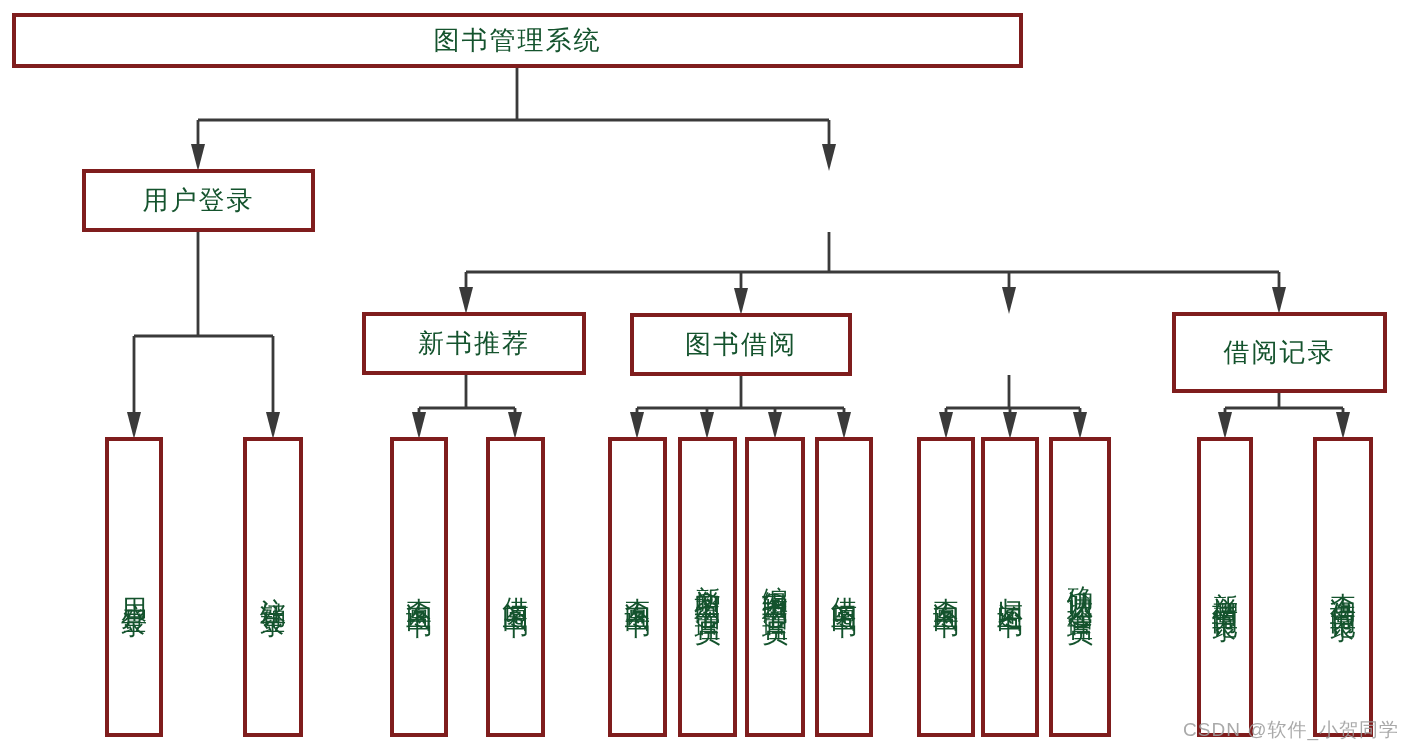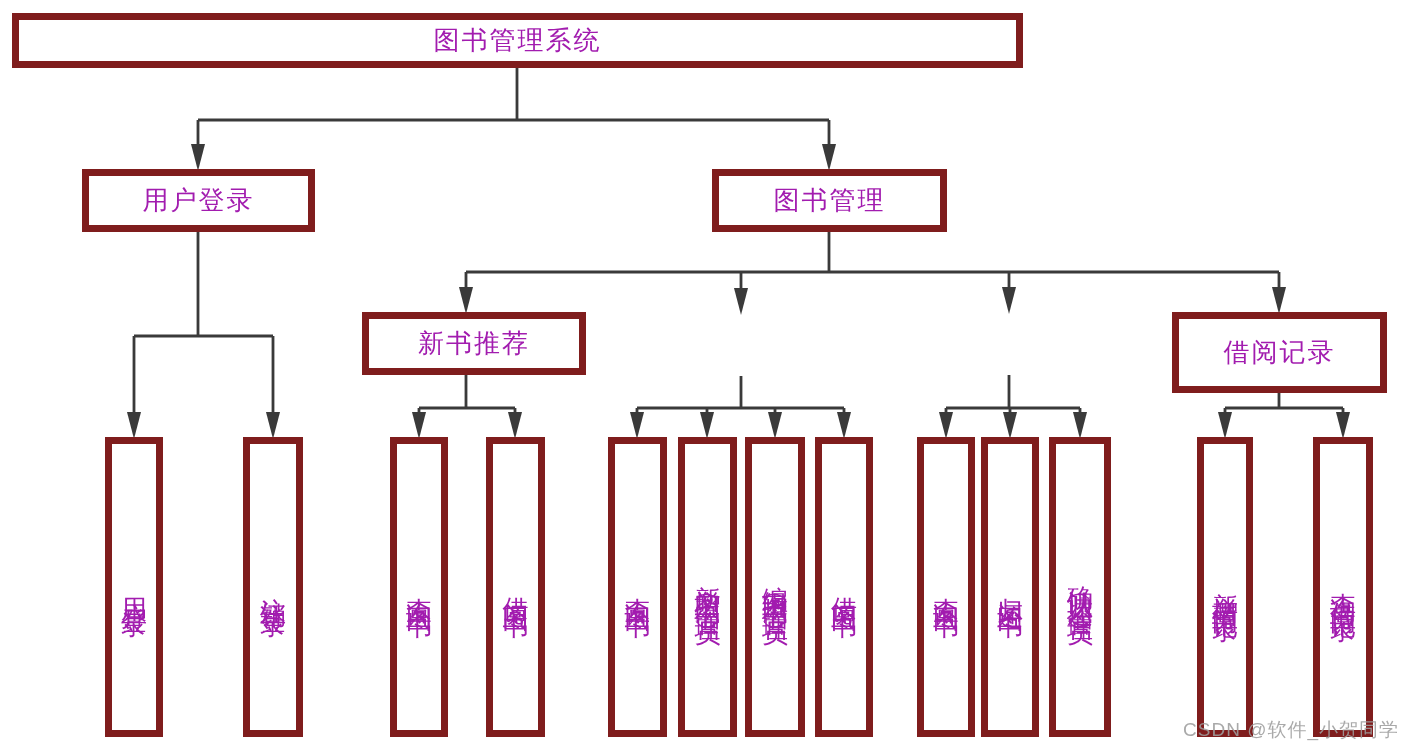--- a/index.html
+++ b/index.html
@@ -7,27 +7,27 @@
     position:relative;
     width:1405px;height:747px;
     background:#ffffff;
     font-family:"Liberation Sans", sans-serif;
     overflow:hidden;
   }
   .connectors{position:absolute;left:0;top:0;width:1405px;height:747px;}
   .node{
     position:absolute;
     box-sizing:border-box;
-    border:7px solid #7f1d1d;
+    border:4px solid #7f1d1d;
     background:#ffffff;
     display:flex;
     align-items:center;
     justify-content:center;
     font-size:26px;
-    color:#a21caf;
+    color:#14532d;
     letter-spacing:2px;
     line-height:1.2;
   }
   .node.vert{
     writing-mode:vertical-rl;
     text-orientation:mixed;
     letter-spacing:5px;
     font-size:26px;
   }
   .watermark{
@@ -66,23 +66,23 @@
       <polygon points="946,439 939,412 953,412" fill="#3a3a3a"></polygon>
       <polygon points="1010,439 1003,412 1017,412" fill="#3a3a3a"></polygon>
       <polygon points="1080,439 1073,412 1087,412" fill="#3a3a3a"></polygon>
       <polygon points="1225,439 1218,412 1232,412" fill="#3a3a3a"></polygon>
       <polygon points="1343,439 1336,412 1350,412" fill="#3a3a3a"></polygon>
     </svg>
 
   <div class="node" style="left:12px;top:13px;width:1011px;height:55px">图书管理系统</div>
 
   <div class="node" style="left:82px;top:169px;width:233px;height:63px">用户登录</div>
-  <div class="node" style="left:712px;top:169px;width:235px;height:63px">图书管理</div>
 
   <div class="node" style="left:362px;top:312px;width:224px;height:63px">新书推荐</div>
+  <div class="node" style="left:630px;top:313px;width:222px;height:63px">图书借阅</div>
   <div class="node" style="left:1172px;top:312px;width:215px;height:81px">借阅记录</div>
 
   <div class="node vert" style="left:105px;top:437px;width:58px;height:300px">用户登录</div>
   <div class="node vert" style="left:243px;top:437px;width:60px;height:300px">注销登录</div>
 
   <div class="node vert" style="left:390px;top:437px;width:58px;height:300px">查询图书</div>
   <div class="node vert" style="left:486px;top:437px;width:59px;height:300px">借阅图书</div>
 
   <div class="node vert" style="left:608px;top:437px;width:59px;height:300px">查询图书</div>
   <div class="node vert" style="left:678px;top:437px;width:59px;height:300px">新增图书（管理员）</div>

